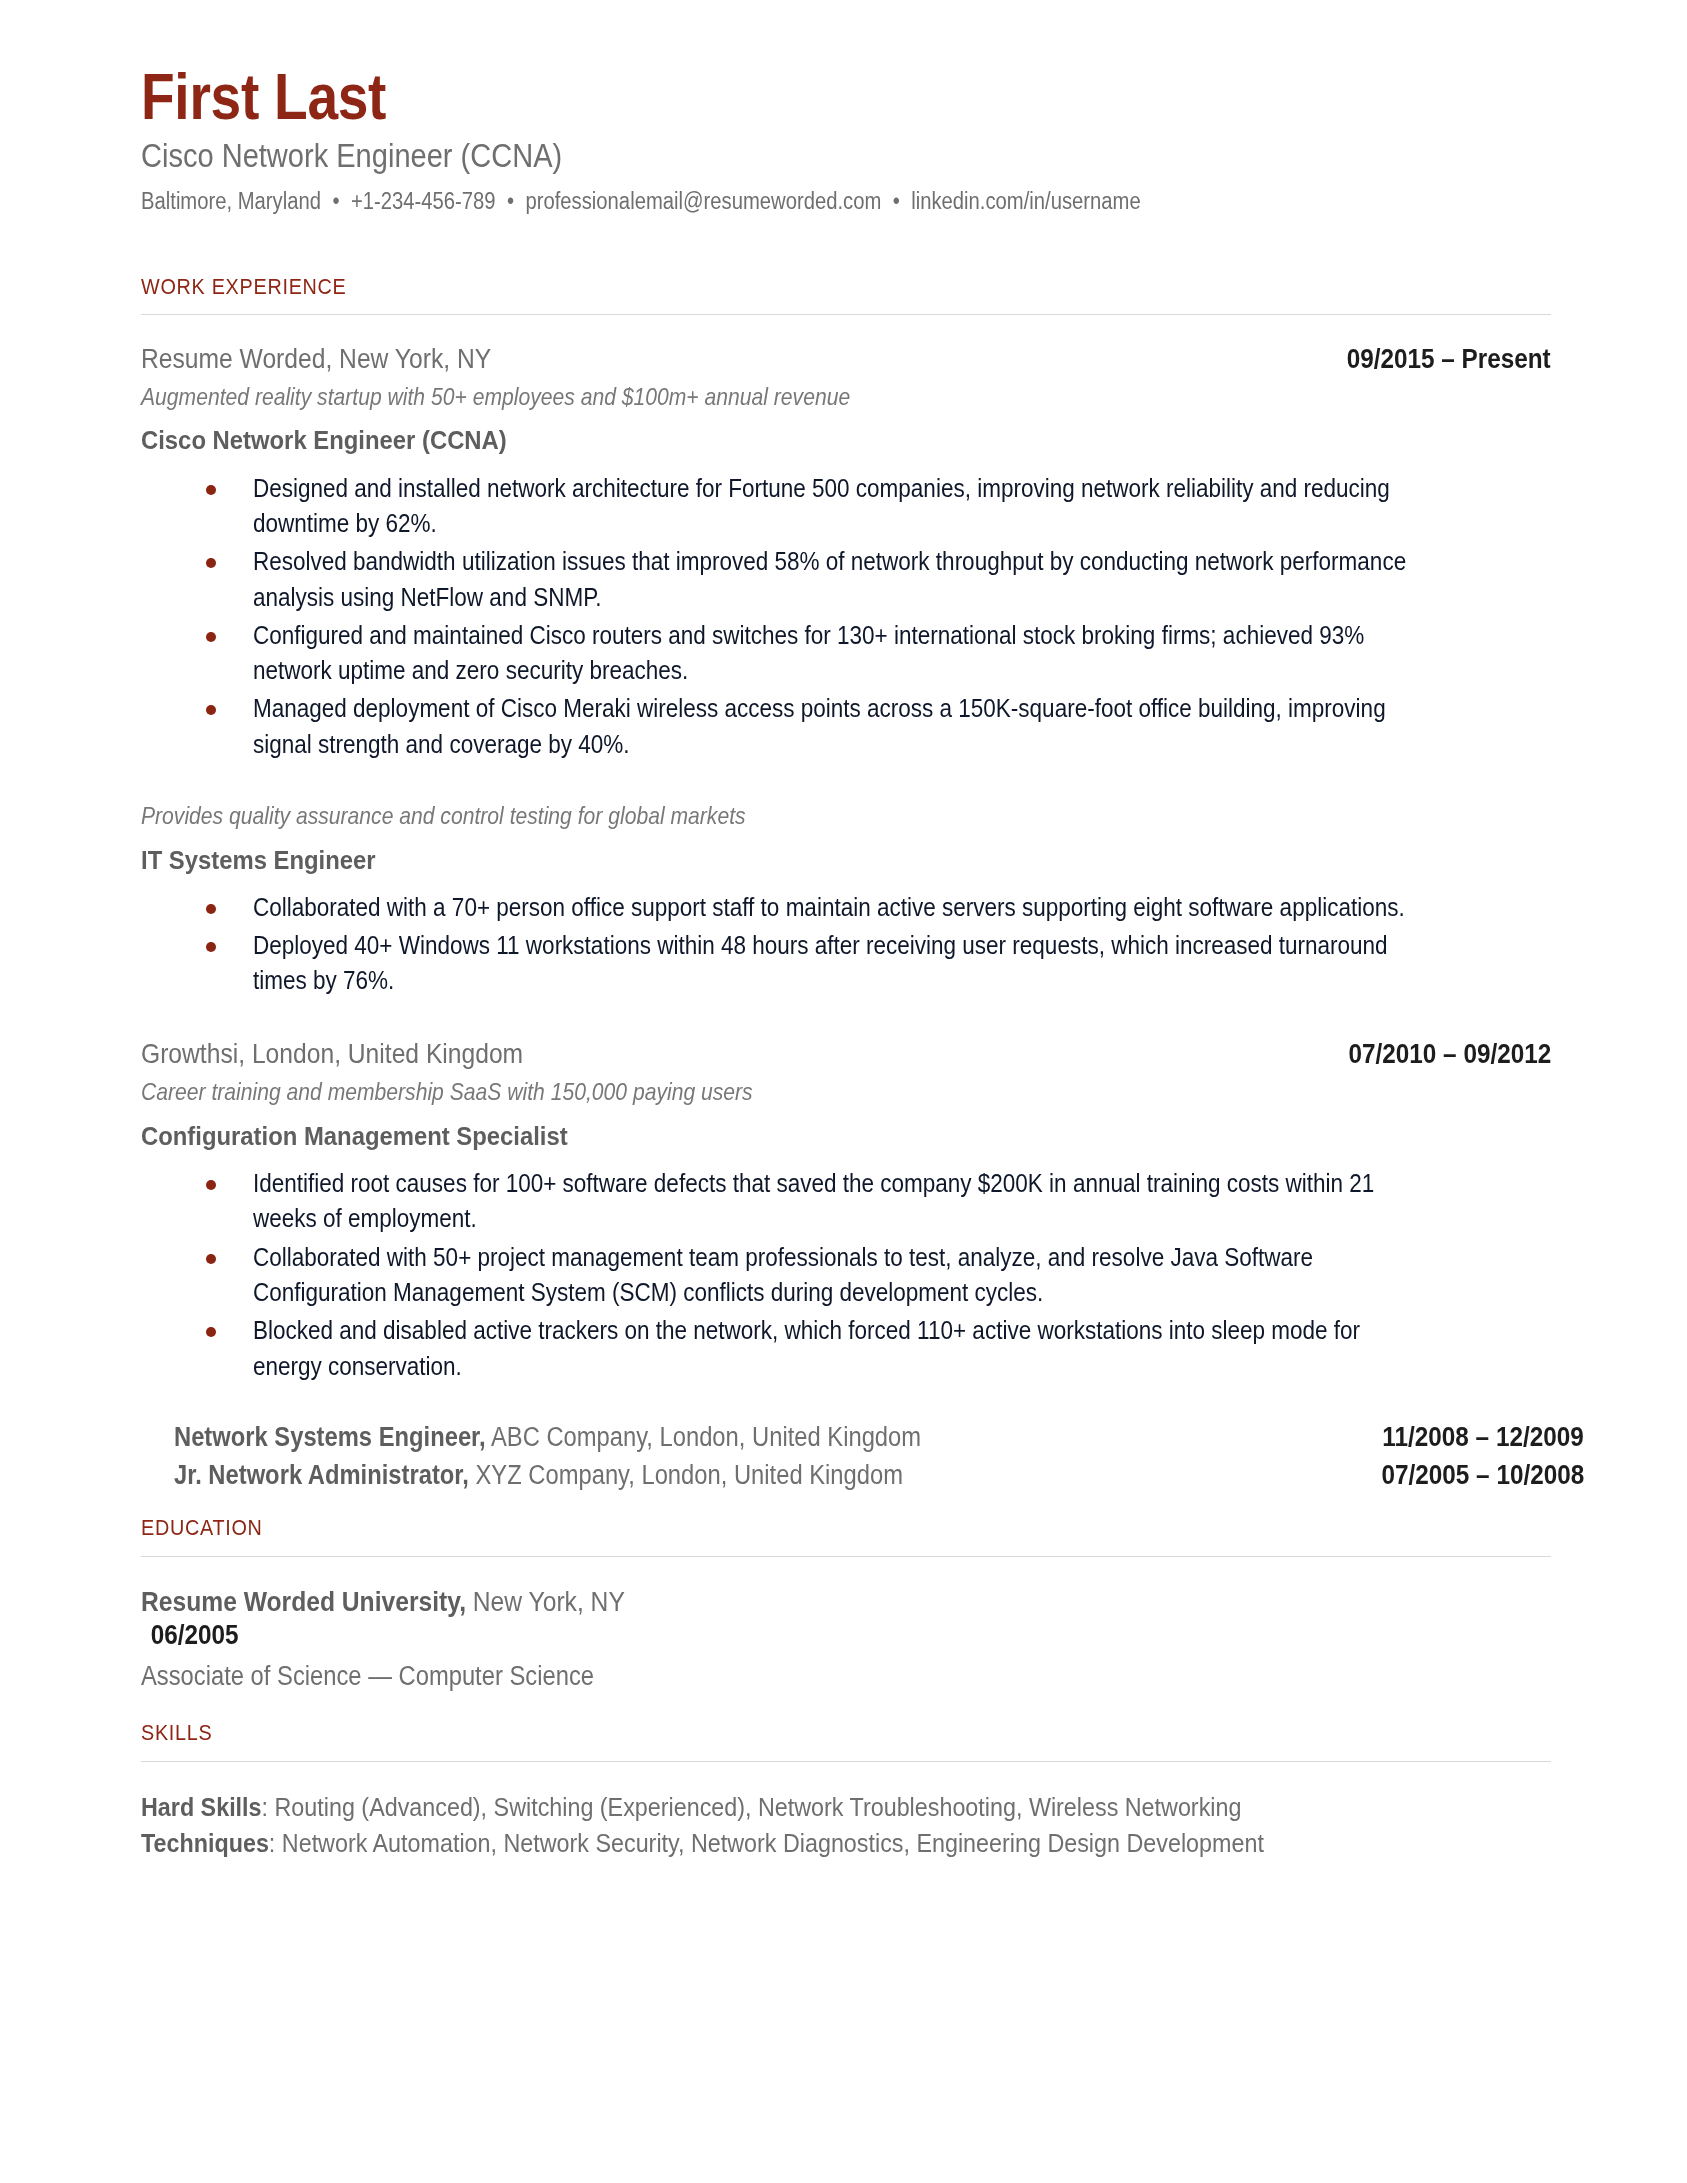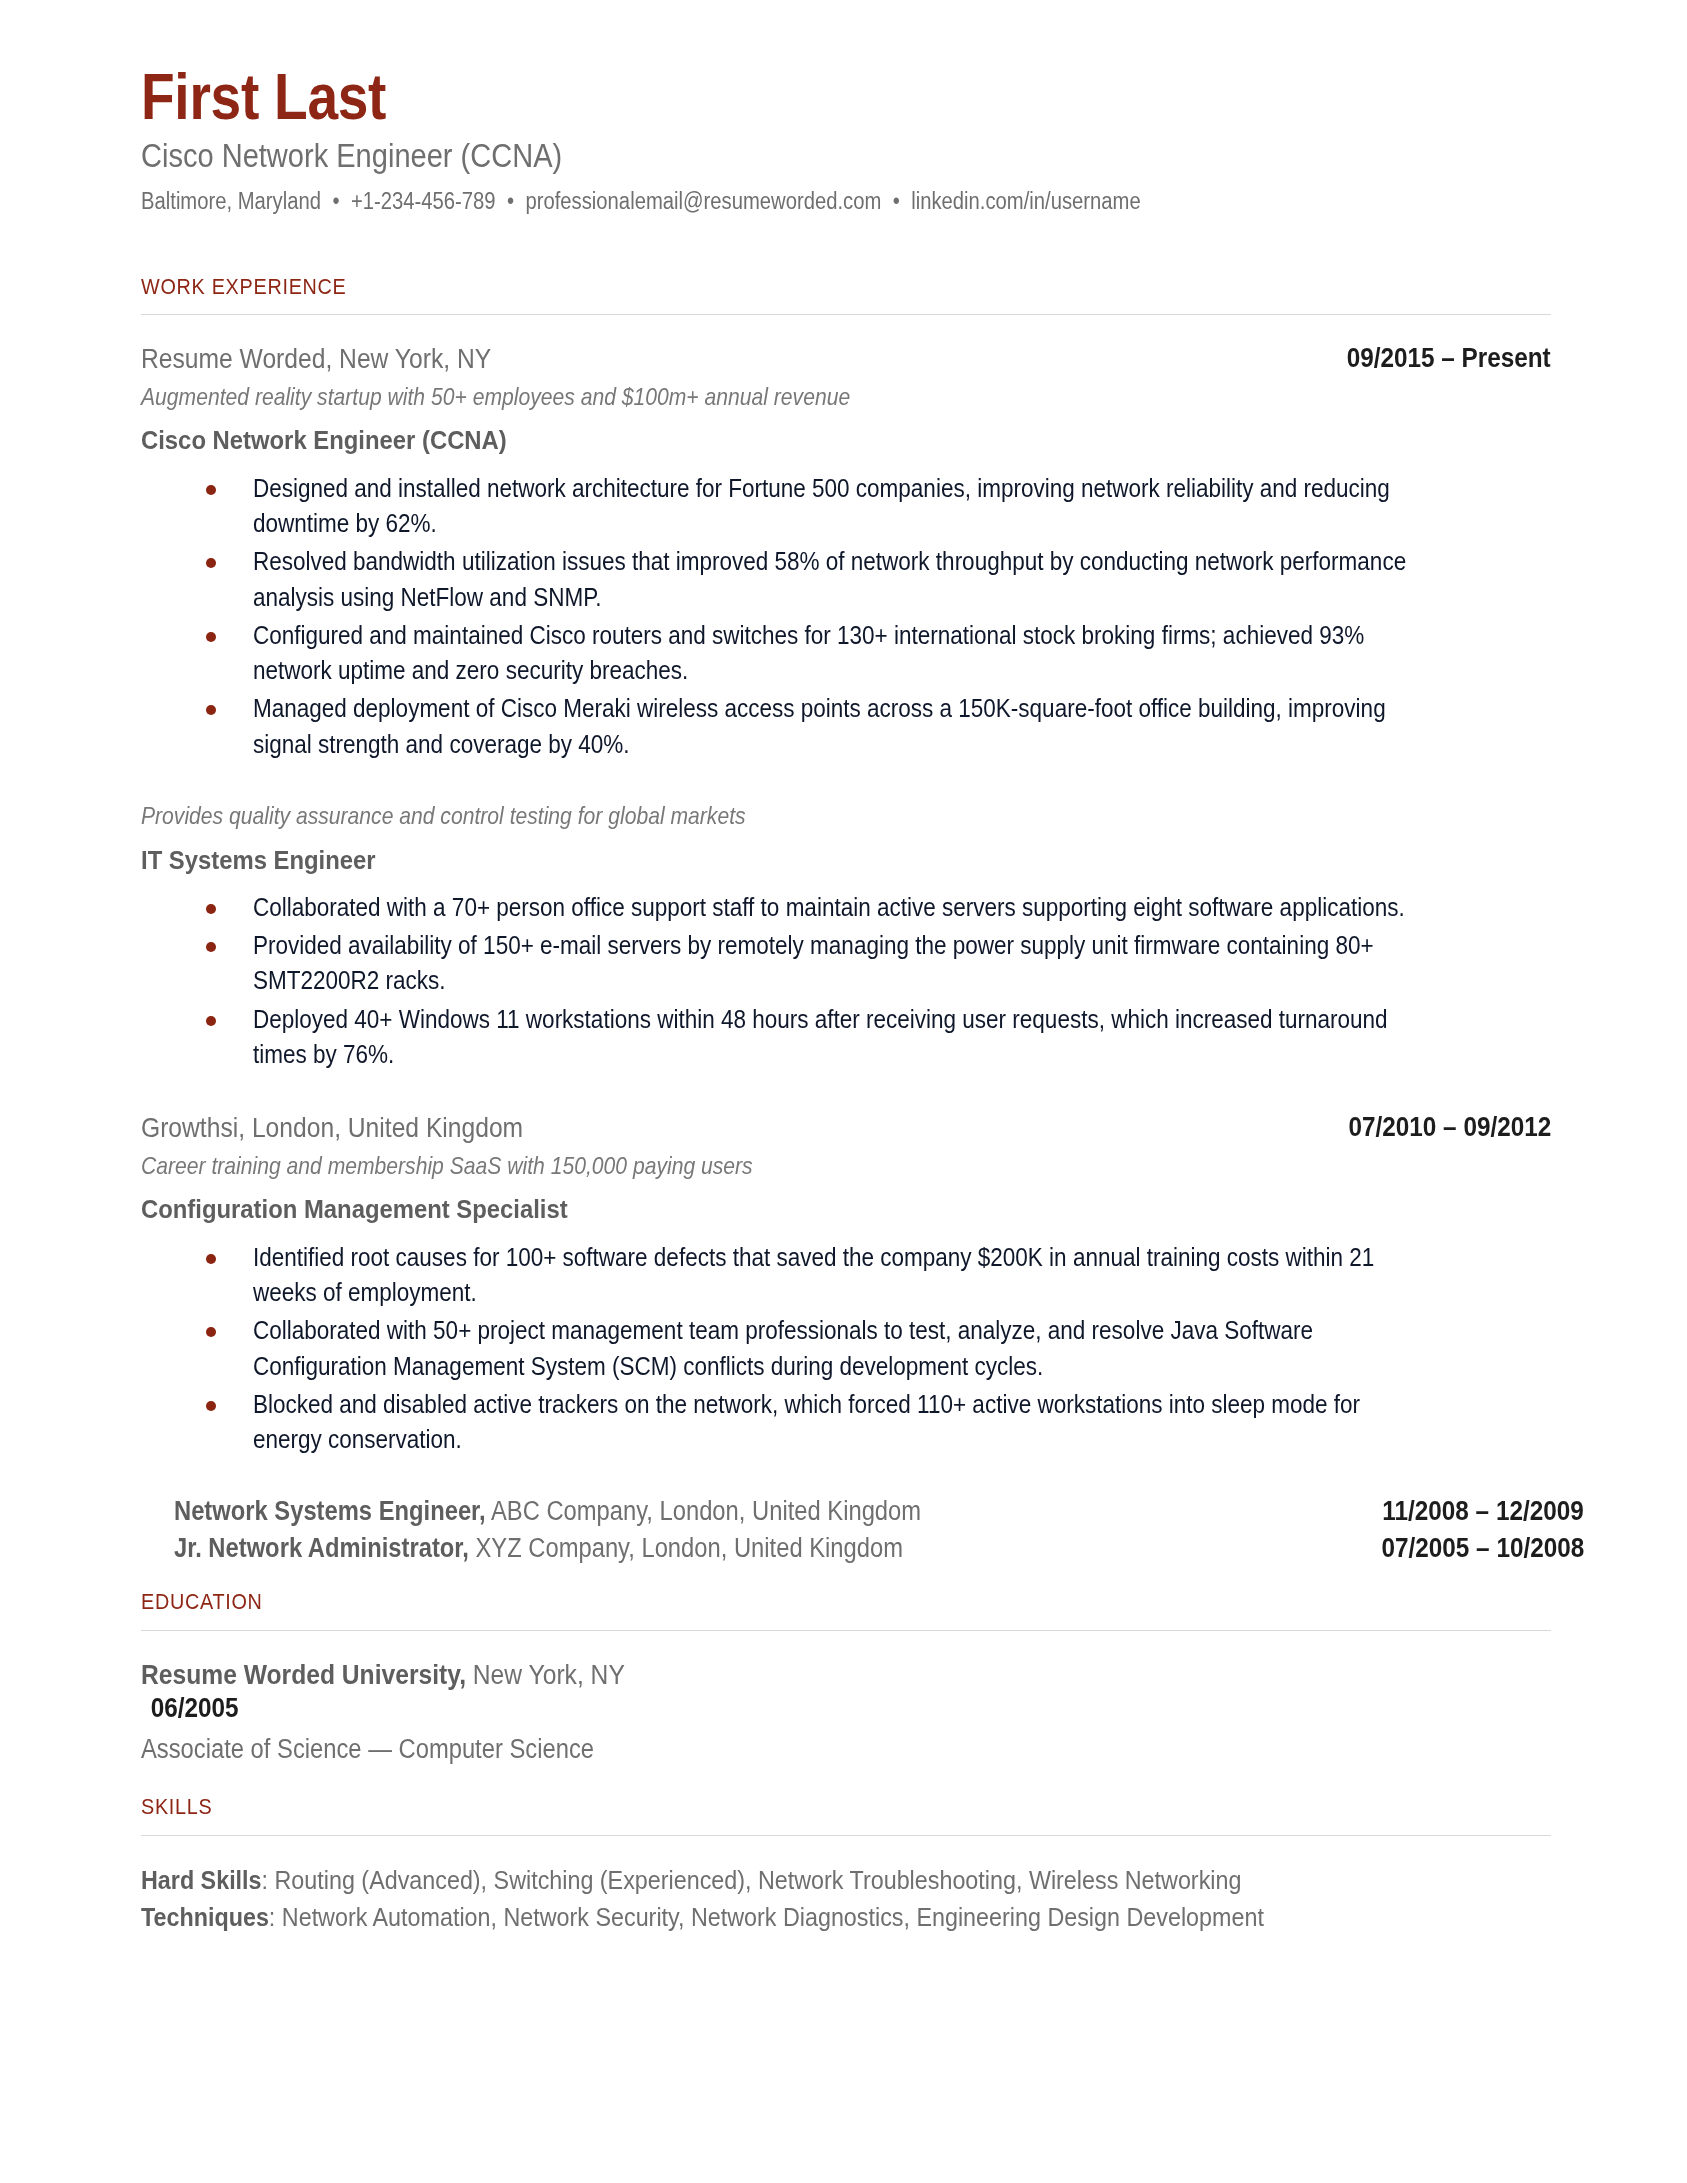--- a/index.html
+++ b/index.html
@@ -77,21 +77,21 @@
   .sec-work { margin-top: 57px; }
   .sec-education { margin-top: 22.5px; }
   .sec-skills { margin-top: 26.5px; }
 
   
   .job { margin-top: 26.5px; }
   .job + .job { margin-top: 38px; }
 
   .job-row {
     display: flex;
-    align-items: center;
+    align-items: flex-end;
     justify-content: space-between;
     width: 100%;
   }
   .job-company {
     font-size: 28px;
     font-weight: 400;
     color: #6f6f6f;
     line-height: 1.22;
     transform: scaleX(0.88);
     transform-origin: left center;
@@ -295,24 +295,20 @@
     <div class="job">
       <div class="job-desc">Provides quality assurance and control testing for global markets</div>
       <div class="job-title">IT Systems Engineer</div>
       <ul class="bullets">
         <li>
           <span class="dot"></span>
           <span class="btext">Collaborated with a 70+ person office support staff to maintain active servers supporting eight software applications.</span>
         </li>
         <li>
           <span class="dot"></span>
-          <span class="btext">Provided availability of 150+ e-mail servers by remotely managing the power supply unit firmware containing 80+ SMT2200R2 racks.</span>
-        </li>
-        <li>
-          <span class="dot"></span>
           <span class="btext">Deployed 40+ Windows 11 workstations within 48 hours after receiving user requests, which increased turnaround times by 76%.</span>
         </li>
       </ul>
     </div>
 
     <div class="job">
       <div class="job-row">
         <div class="job-company">Growthsi, London, United Kingdom</div>
         <div class="job-dates">07/2010 – 09/2012</div>
       </div>

